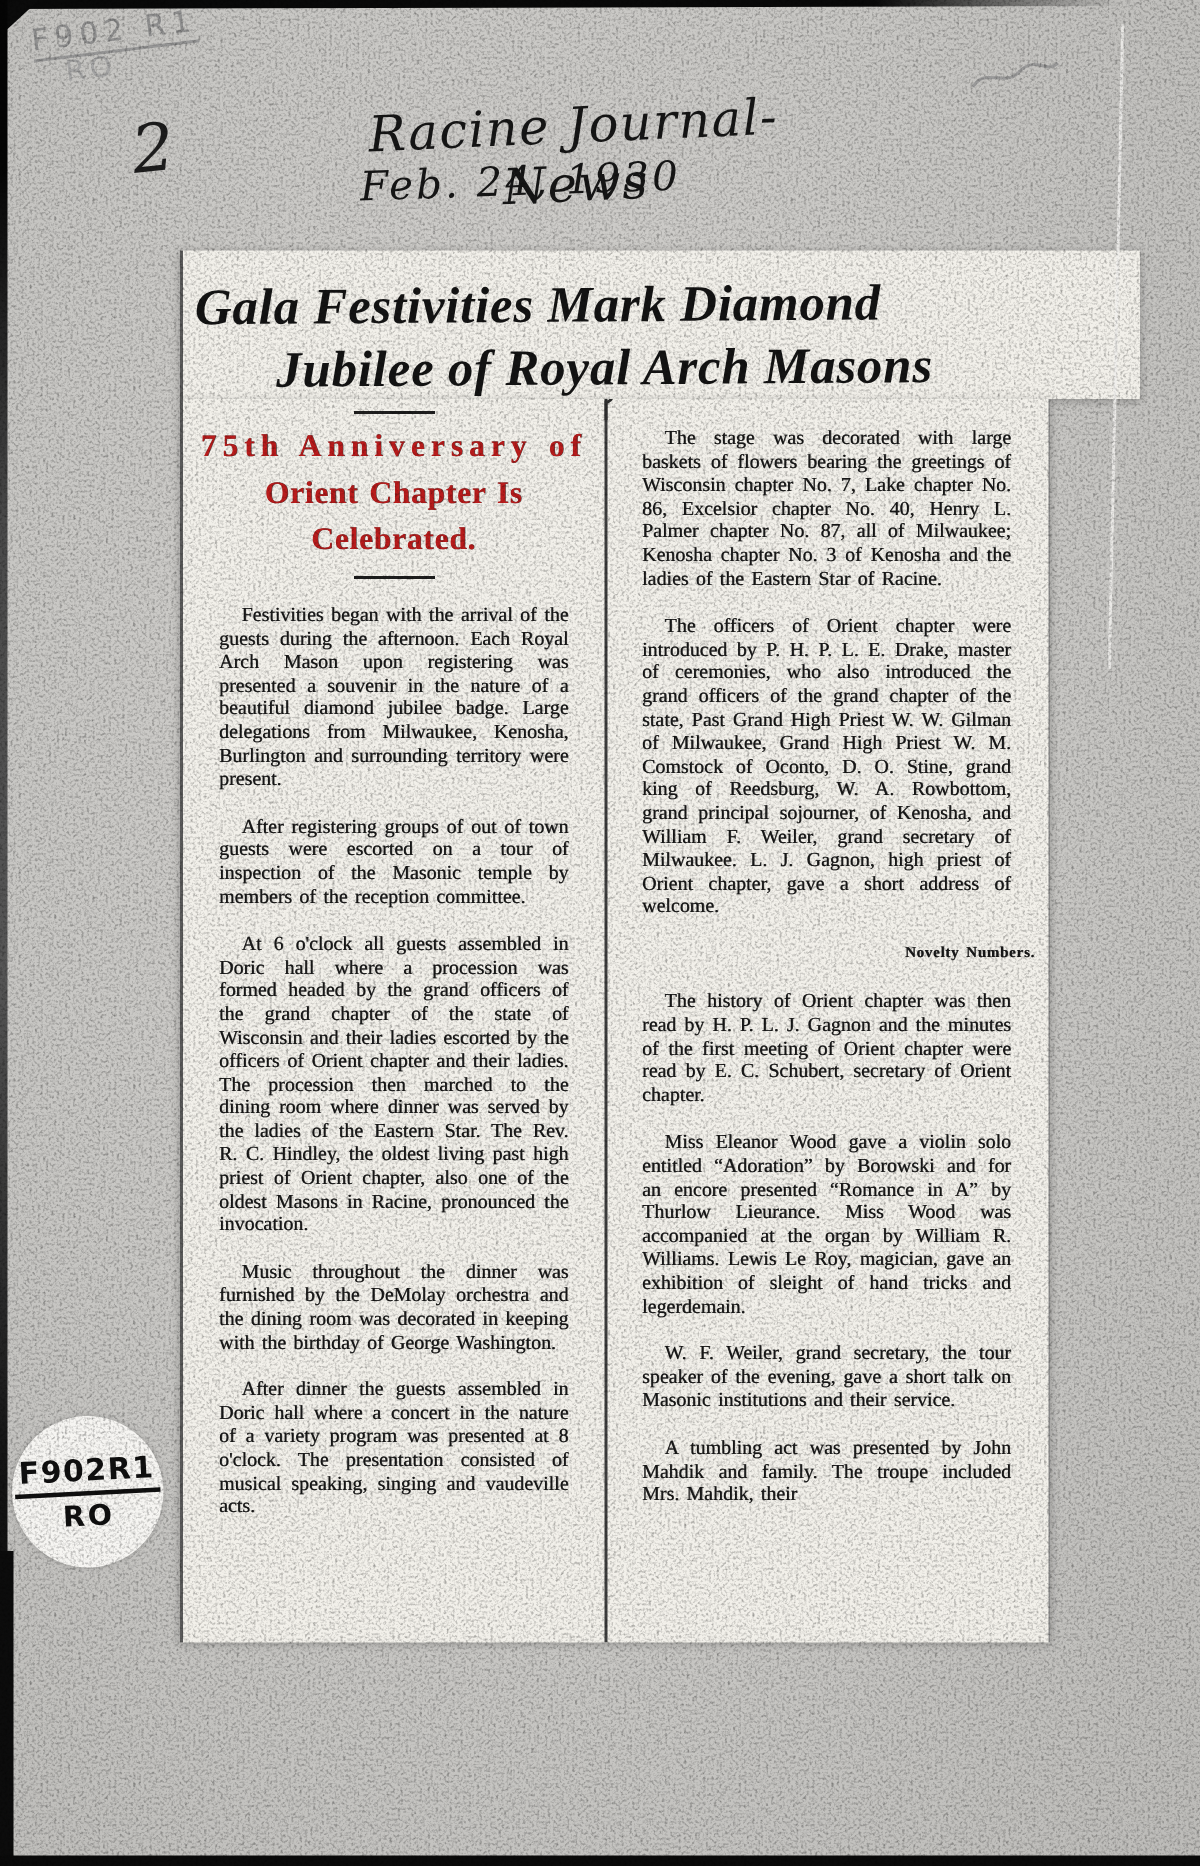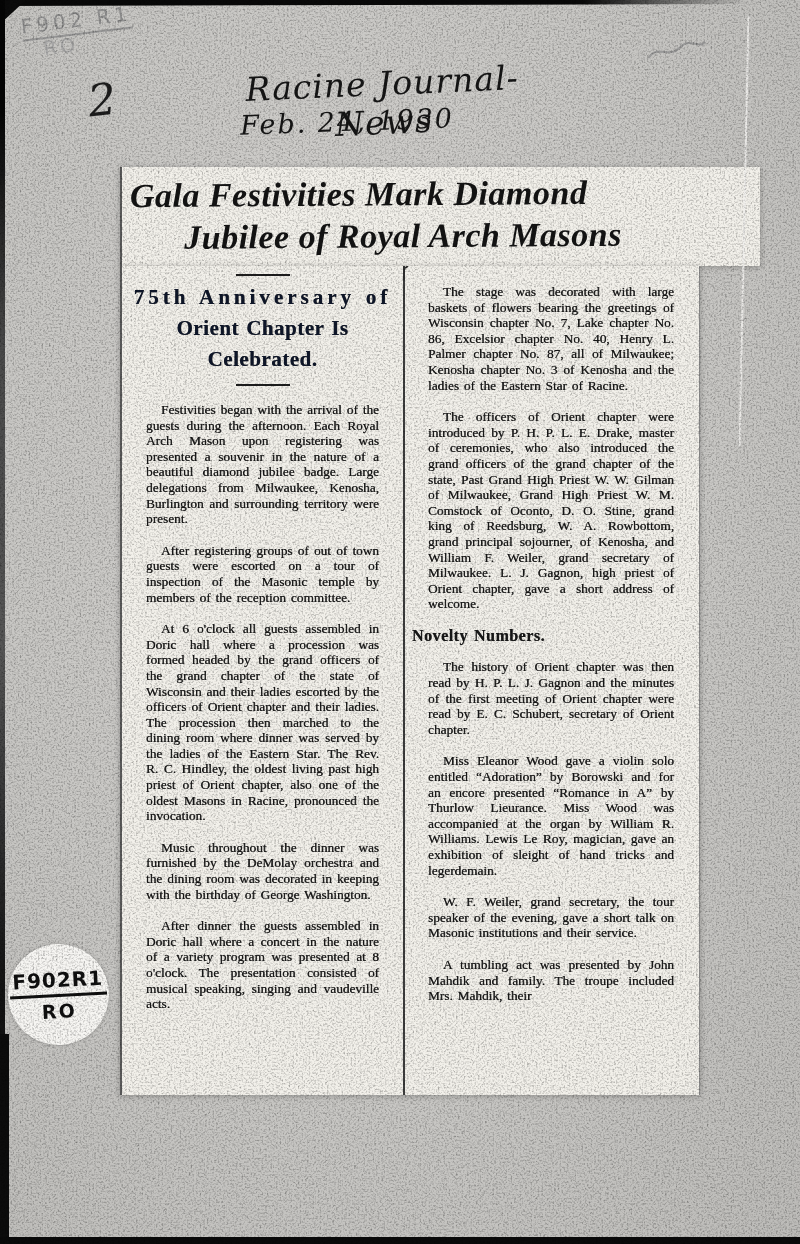--- a/index.html
+++ b/index.html
@@ -27,41 +27,41 @@
   .pencil-note .l2{display:block;margin-left:20px;color:#a5a5a5;font-size:19px;letter-spacing:3px;}
   .page-num{position:absolute;left:88px;top:74px;font-size:44px;transform:rotate(-6deg);color:#1d1d1d;}
   .src-title{position:absolute;left:198px;top:64px;width:370px;text-align:center;
     font-size:33px;letter-spacing:1px;transform:rotate(-2.5deg);color:#161616;}
   .src-date{position:absolute;left:232px;top:106px;width:230px;text-align:center;
     font-size:27px;letter-spacing:2px;transform:rotate(-2deg);color:#161616;}
   .squiggle{position:absolute;left:646px;top:40px;transform:rotate(-6deg);}
   
   .clip{background:#f2f0ea;box-shadow:0 1px 6px rgba(0,0,0,.28);}
   .clip-headline{position:absolute;left:120px;top:167px;width:640px;height:99px;
-    border-left:2px solid #5a5a5a;padding-top:6px;box-sizing:border-box;}
+    border-left:2px solid #5a5a5a;padding-top:16px;box-sizing:border-box;}
   .headline{transform:rotate(-.4deg);font-weight:bold;font-style:italic;font-size:34px;
     line-height:42px;color:#141414;letter-spacing:.5px;white-space:nowrap;}
   .headline .l1{display:block;margin-left:8px;}
   .headline .l2{display:block;margin-left:62px;}
   .clip-columns{position:absolute;left:120px;top:266px;width:580px;height:829px;
     border-left:2px solid #5a5a5a;border-right:1px solid #8a8a8a;box-sizing:border-box;
     display:flex;overflow:hidden;}
   .col{overflow:hidden;color:#181818;font-size:13.3px;line-height:15.6px;
     text-align:justify;word-spacing:1.5px;text-shadow:.35px 0 0 rgba(20,20,20,.75);}
   .col p{margin:16px;text-indent:15px;}
   .col-left{width:281px;padding:2px 8px 0 8px;box-sizing:border-box;}
   .divider{width:2px;background:#3d3d3d;position:relative;}
   .divider svg{position:absolute;top:-4px;left:-7px;}
   .col-right{flex:1;padding:2px 9px 0 7px;box-sizing:border-box;}
   .rule-short{width:54px;height:2px;background:#1e1e1e;margin:6px auto 6px;}
   .rule-short.below{margin:9px auto 8px;}
   .subhead{margin:2px 0 0;font-size:21px;font-weight:bold;text-align:center;
-    line-height:31px;color:#0f172a;letter-spacing:.5px;}
+    line-height:31px;color:#b91c1c;letter-spacing:.5px;}
   .subhead .sp{letter-spacing:4px;}
-  .crosshead{font-size:16px;font-weight:bold;text-align:left;text-indent:0 !important;
+  .crosshead{font-size:10px;font-weight:bold;text-align:right;text-indent:0 !important;
     margin:5px 0 3px !important;letter-spacing:.5px;}
   
   .stamp{position:absolute;left:8px;top:944px;width:101px;height:101px;border-radius:50%;
     background:#f6f5f2;display:flex;flex-direction:column;align-items:center;justify-content:center;
     transform:rotate(-3deg);box-shadow:0 0 4px rgba(0,0,0,.2);}
   .stamp .s1{font-family:"DejaVu Sans", sans-serif;font-weight:bold;font-size:20px;
     letter-spacing:1px;color:#101010;border-bottom:3px solid #101010;padding:0 3px 2px;}
   .stamp .s2{font-family:"DejaVu Sans", sans-serif;font-weight:bold;font-size:19px;
     letter-spacing:2px;color:#101010;margin-top:3px;}
   

